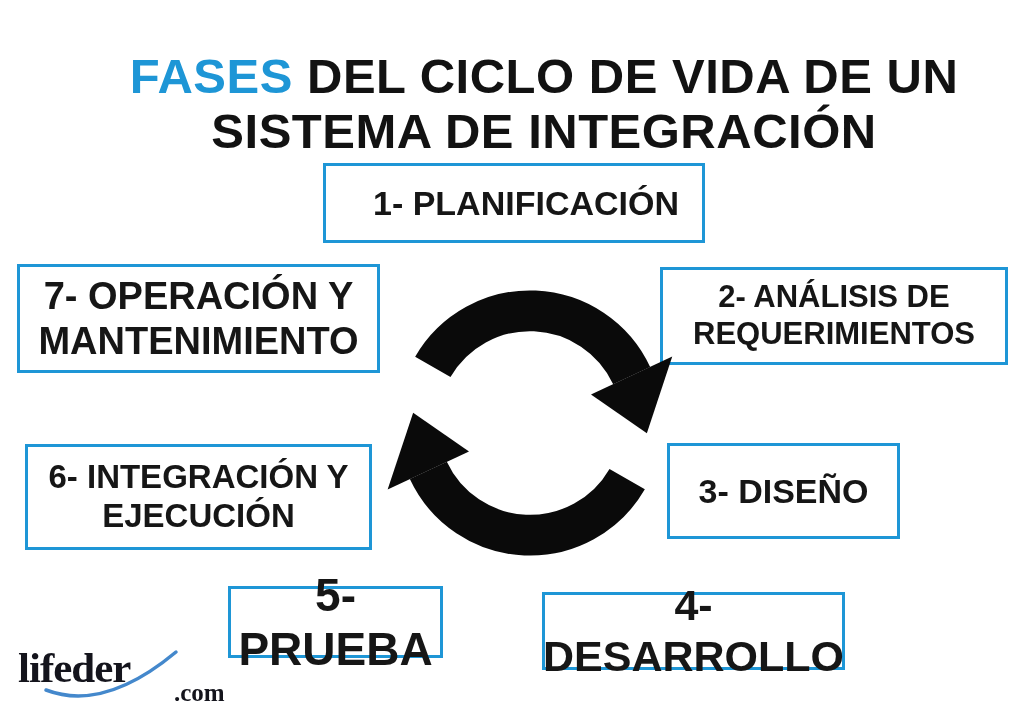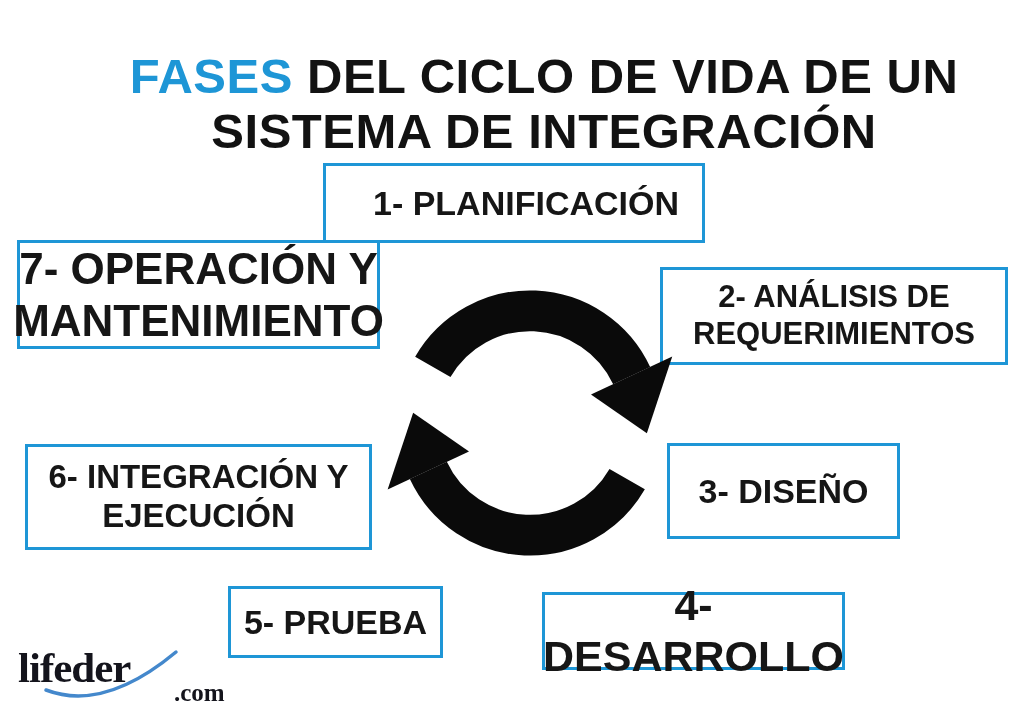--- a/index.html
+++ b/index.html
@@ -17,23 +17,23 @@
     position:absolute; box-sizing:border-box;
     border:3px solid #1E96D6; background:#ffffff;
     display:flex; align-items:center; justify-content:center;
     text-align:center; font-weight:700; color:#161616; line-height:1.18;
     padding:0 8px;
   }
   #box1 { left:323px; top:163px; width:382px; height:80px;  font-size:34px;padding-left:32px; }
   #box2 { left:660px; top:267px; width:348px; height:98px;  font-size:31px;justify-content:center; }
   #box3 { left:667px; top:443px; width:233px; height:96px;  font-size:34px; }
   #box4 { left:542px; top:592px; width:303px; height:78px;  font-size:43px; }
-  #box5 { left:228px; top:586px; width:215px; height:72px;  font-size:34px; }
+  #box5 { left:228px; top:586px; width:215px; height:72px;  font-size:46px; }
   #box6 { left:25px;  top:444px; width:347px; height:106px; font-size:33px; }
-  #box7 { left:17px;  top:240px; width:363px; height:109px; font-size:44px; }
+  #box7 { left:17px;  top:264px; width:363px; height:109px; font-size:38px; }
   .cycle { position:absolute; left:365px; top:268px; width:330px; height:310px; }
   .logo { position:absolute; left:16px; top:646px; width:210px; height:68px; }
   .logo .word {
     position:absolute; left:2px; top:0;
     font-family:"Liberation Serif", serif; font-weight:700;
     font-size:43px; color:#14141C; letter-spacing:-1px; line-height:1;
   }
   .logo .tld {
     position:absolute; left:158px; top:34px;
     font-family:Liberation Serif, serif; font-weight:700;

